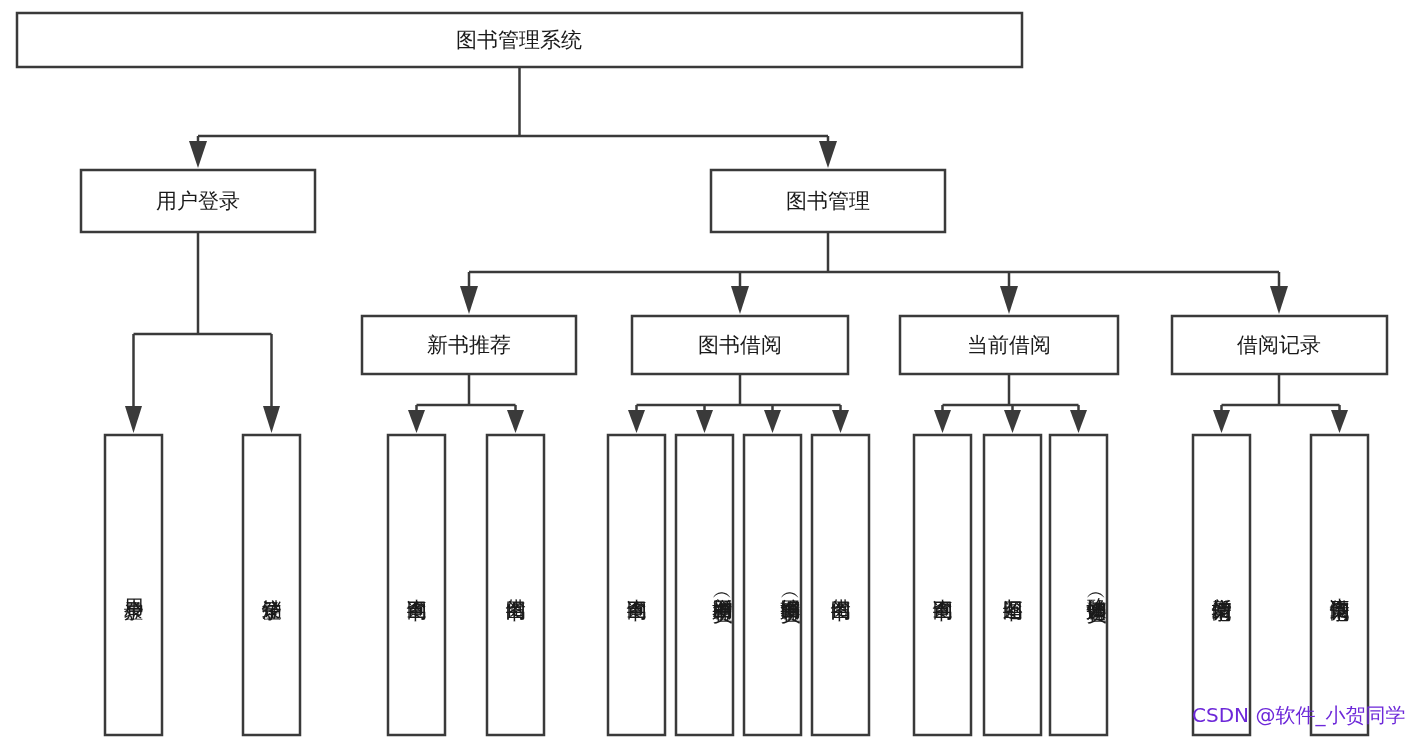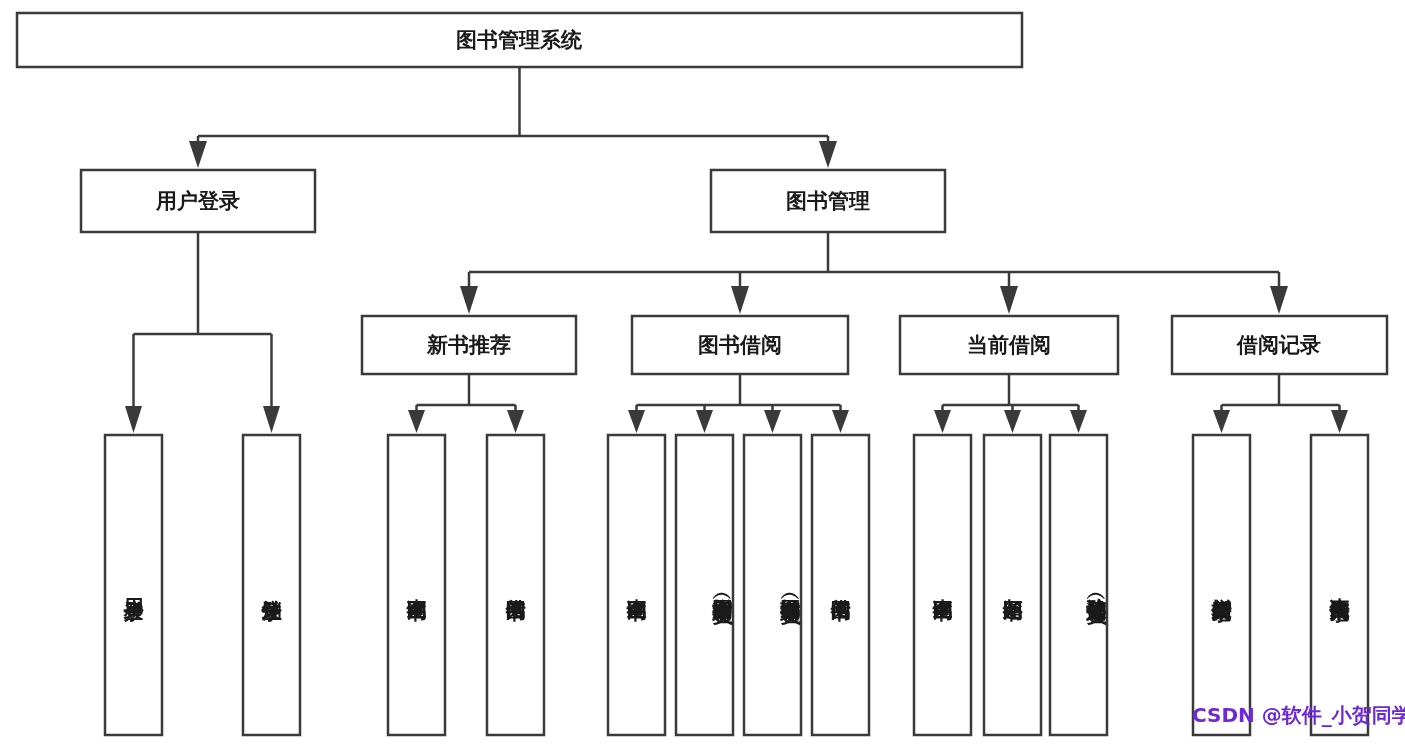--- a/index.html
+++ b/index.html
@@ -9,21 +9,20 @@
   }
   body {
     font-family: "DejaVu Sans", "Liberation Sans", sans-serif;
   }
   #diagram-root {
     position: relative;
     width: 1405px;
     height: 747px;
     background: #ffffff;
     overflow: hidden;
-    font-weight: bold;
   }
   svg.canvas {
     position: absolute;
     top: 0;
     left: 0;
     width: 1405px;
     height: 747px;
   }
   .node-box {
     fill: #ffffff;

